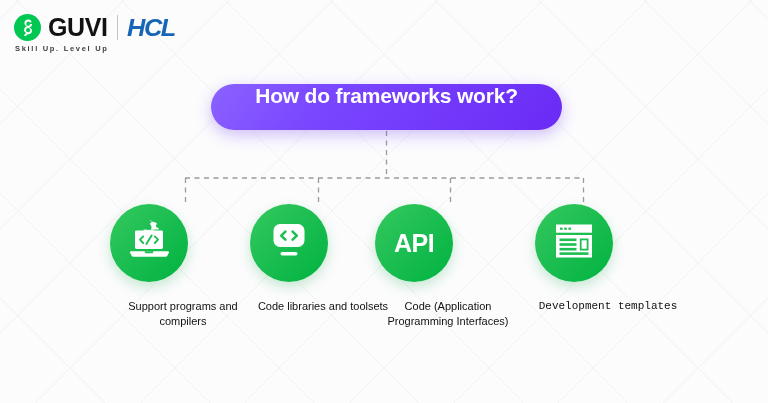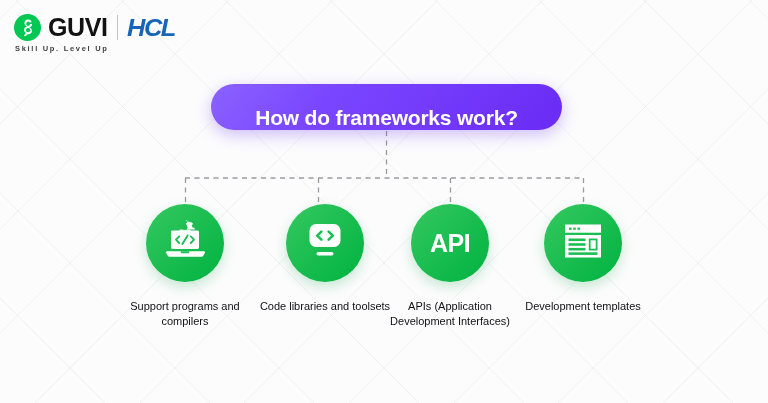--- a/index.html
+++ b/index.html
@@ -101,40 +101,40 @@
   #title-banner {
     position: absolute;
     left: 211px;
     top: 84px;
     width: 351px;
     height: 46px;
     border-radius: 23px;
     background: linear-gradient(125deg, #8b62ff 0%, #7a46ff 32%, #6a2bf5 100%);
     box-shadow: 0 5px 16px rgba(103, 46, 235, 0.30);
     display: flex;
-    align-items: flex-end;
+    align-items: flex-start;
     justify-content: center;
   }
   #title-text {
     color: #ffffff;
     font-size: 21px;
     font-weight: bold;
     letter-spacing: -0.2px;
     white-space: nowrap;
   }
 
   
   .node {
     position: absolute;
     top: 204px;
     width: 150px;
     margin-left: -75px;
     display: flex;
     flex-direction: column;
-    align-items: center;
+    align-items: flex-start;
   }
   .node-circle {
     width: 78px;
     height: 78px;
     border-radius: 50%;
     background: linear-gradient(135deg, #35c95f 0%, #1dbe52 45%, #00b33f 100%);
     box-shadow: 0 5px 13px rgba(0, 160, 60, 0.22);
     display: flex;
     align-items: center;
     justify-content: center;
@@ -246,24 +246,24 @@
         </svg>
       </span>
     </div>
     <div class="node-label">Code libraries and toolsets</div>
   </div>
 
   <div class="node" style="left:450px;">
     <div class="node-circle">
       <span class="node-api-text">API</span>
     </div>
-    <div class="node-label">APIs (Application Development Interfaces)</div>
-  </div>
-
-  <div class="node" style="left:583px;">
+    <div class="node-label">Code (Application Programming Interfaces)</div>
+  </div>
+
+  <div class="node" style="left:610px;font-family:Liberation Mono, monospace;">
     <div class="node-circle">
       <span>
         <svg width="42" height="38" viewBox="0 0 42 38" aria-hidden="true">
 
           <rect x="3" y="2.5" width="36" height="8.2" fill="#ffffff"></rect>
           <g fill="#1dbe52">
             <rect x="7" y="5.6" width="2.6" height="2.2"></rect>
             <rect x="11.2" y="5.6" width="2.6" height="2.2"></rect>
             <rect x="15.4" y="5.6" width="2.6" height="2.2"></rect>
           </g>

